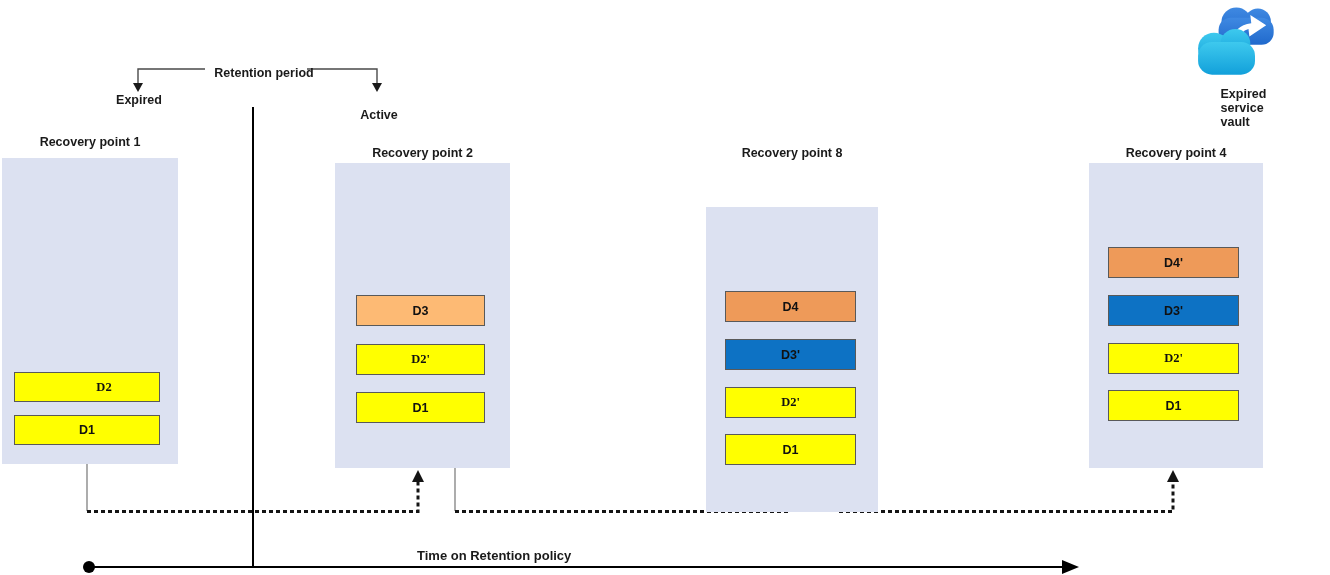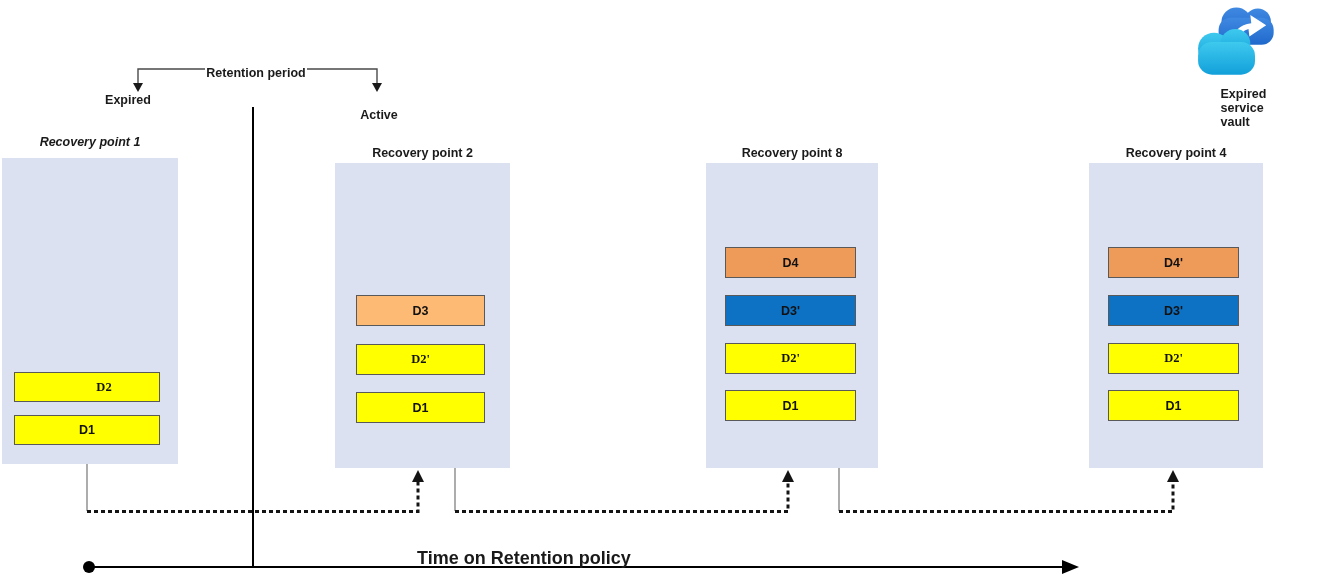--- a/index.html
+++ b/index.html
@@ -3,56 +3,56 @@
 <meta charset="utf-8">
 <style>
   html,body{margin:0;padding:0;background:#fff;}
   #canvas{
     position:relative;width:1330px;height:575px;background:#ffffff;overflow:hidden;
     font-family:"Liberation Sans",sans-serif;color:#1a1a1a;
   }
   .abs{position:absolute;}
   
   .lbl{font-size:12.5px;font-weight:600;white-space:nowrap;}
-  #retention-label{left:256px;top:66px;transform:translateX(-50%);}
-  #expired-label{left:128px;top:93px;transform:translateX(-50%);}
+  #retention-label{left:264px;top:66px;transform:translateX(-50%);}
+  #expired-label{left:139px;top:93px;transform:translateX(-50%);}
   #active-label{left:379px;top:108px;transform:translateX(-50%);}
   
   .rp-col{position:absolute;top:130px;}
   .rp-title{position:absolute;left:0;right:0;text-align:center;font-size:12.5px;font-weight:600;}
   .rp-panel{position:absolute;left:0;background:#dce1f1;}
   .block{
     position:absolute;border:1px solid #595959;box-sizing:border-box;
     text-align:center;font-size:12.5px;font-weight:700;color:#111;
     display:flex;align-items:center;justify-content:center;
   }
   #rp1{left:2px;width:176px;}
-  #rp1 .rp-title{top:5px;font-style:italic;}
+  #rp1 .rp-title{top:5px;}
   #rp1 .rp-panel{top:28px;width:176px;height:306px;}
   #rp1 .block{left:12px;width:146px;height:30px;}
   #rp1 .row-d2{top:214px;}
   #rp1 .row-d1{top:257px;}
   #rp2{left:335px;width:175px;}
   #rp3{left:706px;width:172px;}
   #rp4{left:1089px;width:174px;}
   #rp2 .rp-title,#rp3 .rp-title,#rp4 .rp-title{top:16px;}
   #rp2 .rp-panel,#rp3 .rp-panel,#rp4 .rp-panel{top:33px;height:305px;}
   #rp2 .rp-panel{width:175px;}
-  #rp3 .rp-panel{width:172px;}
+  #rp3 .rp-panel{width:172px;margin-top:44px;}
   #rp4 .rp-panel{width:174px;}
   #rp2 .block{left:21px;width:129px;height:31px;}
   #rp3 .block,#rp4 .block{left:19px;width:131px;height:31px;}
   .row-d4{top:84px;}
   .row-d3{top:132px;}
   .row-d2{top:180px;font-family:Liberation Serif, serif;}
   .row-d1{top:227px;}
   #rp2 .row-d2{top:181px;}
   #rp2 .row-d1{top:229px;}
   
-  #time-label{left:417px;top:548px;font-size:18px;font-weight:600;}
+  #time-label{left:417px;top:548px;font-size:13px;font-weight:600;}
   
   #vault-label{left:1257px;top:87px;transform:translateX(-50%);font-size:12.5px;font-weight:600;}
   #vault-icon{left:1193px;top:0px;width:96px;height:84px;}
   #overlay{left:0;top:0;pointer-events:none;}
 </style>
 </head>
 <body>
 
 <div id="canvas">
 

